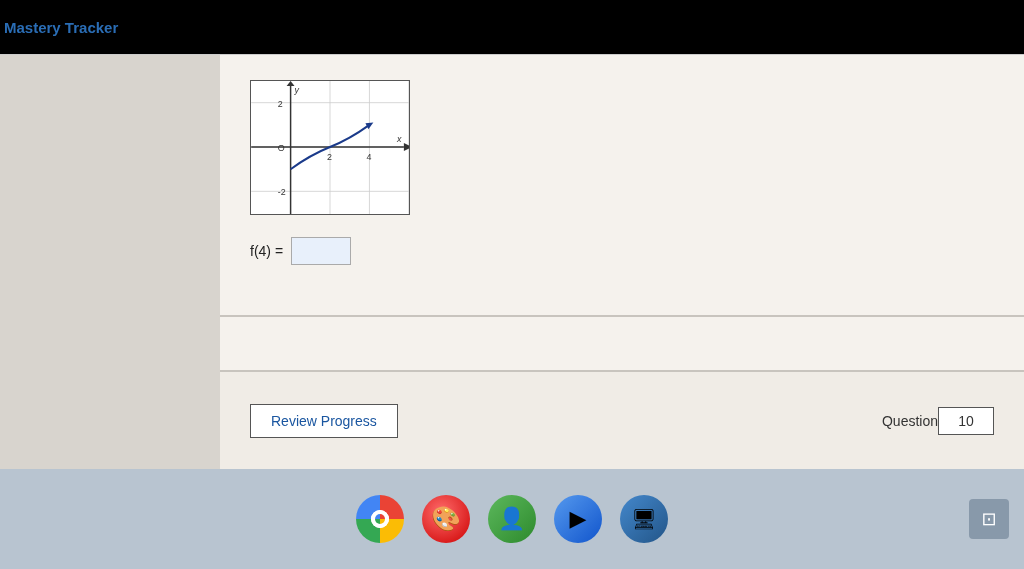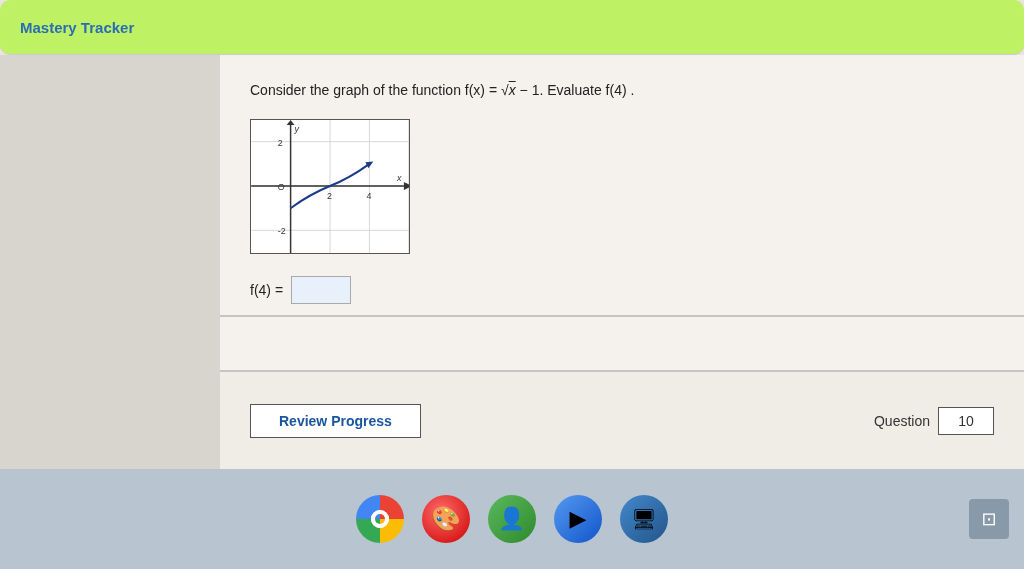--- a/index.html
+++ b/index.html
@@ -10,26 +10,25 @@
       font-family: Arial, sans-serif;
       overflow: hidden;
       position: relative;
     }
 
     
     .header {
       position: absolute;
       top: 0; left: 0; right: 0;
       height: 55px;
-      background: #bef264;
+      background: #000000;
       border-bottom: 1px solid #ccc;
       display: flex;
       align-items: center;
-      padding: 0 20px;
-      border-radius: 10px;
+      padding: 0 4px;
     }
     .header-title {
       color: #2a6db5;
       font-size: 15px;
       font-weight: bold;
     }
 
     
     .main-content {
       position: absolute;
@@ -108,31 +107,30 @@
       background: #f0ece6;
       display: flex;
       align-items: center;
       justify-content: space-between;
       padding: 0 30px;
     }
 
     .review-btn {
       border: 1.5px solid #555;
       background: white;
-      padding: 8px 28px;
+      padding: 8px 20px;
       font-size: 14px;
       color: #1a56a0;
       cursor: pointer;
-      font-weight: bold;
+      font-weight: normal;
     }
 
     .question-counter {
       display: flex;
       align-items: center;
-      gap: 8px;
       font-size: 14px;
       color: #333;
     }
     .question-number-box {
       border: 1.5px solid #555;
       background: white;
       width: 56px;
       height: 28px;
       display: flex;
       align-items: center;
@@ -213,23 +211,20 @@
 <body>
 
 <div class="header">
   <span class="header-title">Mastery Tracker</span>
 </div>
 
 <div class="sidebar"></div>
 
 <div class="main-content">
 
-  <div class="question-text">
-    <span>Consider the graph of the function f(x) = </span><span>√<span style="text-decoration:overline; font-style:italic;">x</span> − 1</span><span>. Evaluate f(4) .</span>
-  </div>
 
   <div class="graph-container">
     <svg class="grid-svg" viewBox="0 0 160 135" xmlns="http://www.w3.org/2000/svg">
 
       <line x1="40" y1="0" x2="40" y2="135" stroke="#ccc" stroke-width="0.8"></line>
       <line x1="80" y1="0" x2="80" y2="135" stroke="#ccc" stroke-width="0.8"></line>
       <line x1="120" y1="0" x2="120" y2="135" stroke="#ccc" stroke-width="0.8"></line>
       <line x1="160" y1="0" x2="160" y2="135" stroke="#ccc" stroke-width="0.8"></line>
 
       <line x1="0" y1="22" x2="160" y2="22" stroke="#ccc" stroke-width="0.8"></line>

